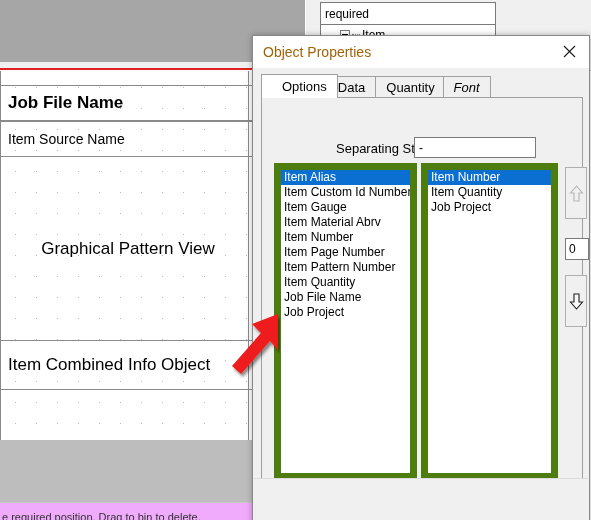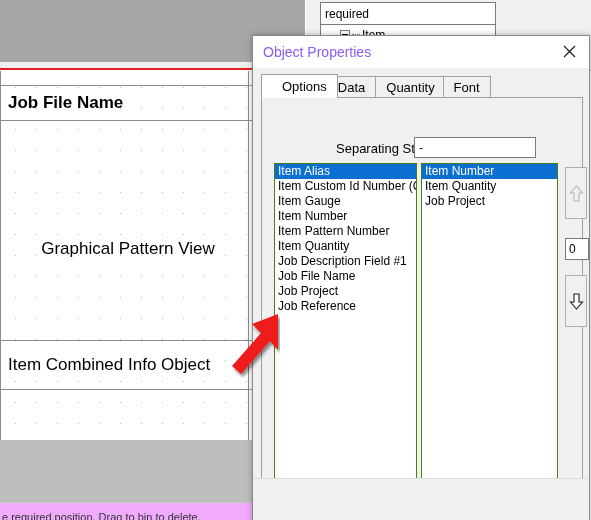--- a/index.html
+++ b/index.html
@@ -54,21 +54,21 @@
   .bg-tree span.tlabel{position:absolute;left:41px;top:3px;font-size:12px;color:#000;}
   .bg-bottomline{position:absolute;left:306px;top:70px;width:285px;height:1px;background:#c0c0c0;}
 
   
   #dialog{
     position:absolute;left:252px;top:35px;width:338px;height:490px;
     background:#f0f0f0;border:1px solid #888888;box-sizing:border-box;
     box-shadow:0 0 6px rgba(0,0,0,.28);
   }
   .dlg-titlebar{position:relative;height:32px;background:#ffffff;}
-  .dlg-title{position:absolute;left:10px;top:8px;font-size:14px;color:#8b5cf6;}
+  .dlg-title{position:absolute;left:10px;top:8px;font-size:14px;color:#a16207;}
   .dlg-close{
     position:absolute;right:0;top:0;width:40px;height:31px;
     display:flex;align-items:center;justify-content:center;cursor:default;
   }
   .dlg-close svg{display:block;}
 
   
   .tabstrip{position:absolute;left:8px;top:38px;width:322px;height:24px;}
   .tab{
     position:absolute;top:2px;height:23px;line-height:22px;
@@ -86,21 +86,21 @@
   .sep-label{position:absolute;left:74px;top:43px;font-size:13px;color:#000;white-space:nowrap;}
   .sep-input{
     position:absolute;left:152px;top:39px;width:122px;height:21px;
     background:#ffffff;border:1px solid #7a7a7a;box-sizing:border-box;
   }
   .sep-input span{position:absolute;left:4px;top:3px;font-size:12px;color:#000;}
 
   
   .listbox{
     position:absolute;top:65px;height:317px;background:#ffffff;
-    border:1px solid #4d7c0f;box-sizing:border-box;overflow:hidden;
+    border:7px solid #4d7c0f;box-sizing:border-box;overflow:hidden;
   }
   #list-available{left:12px;width:143px;}
   #list-selected{left:159px;width:137px;}
   .lb-item{
     height:15px;line-height:15px;font-size:12px;color:#000;
     padding-left:3px;white-space:nowrap;overflow:hidden;
   }
   .lb-item.sel{background:#0a6fd0;color:#ffffff;}
 
   
@@ -144,20 +144,23 @@
 
 <div id="bg-app">
 
   <div class="bg-grey-band"></div>
   <div class="bg-thinline"></div>
   <div class="bg-redline"></div>
 
   <div class="canvas">
     <div class="canvas-row" id="crow0" style="top: 14px; height: 36px;">
       <span class="rtxt" id="crow0t" style="font-size: 17px; font-weight: 700;">Job File Name</span>
+    </div>
+    <div class="canvas-row" id="crow1" style="top: 50px; height: 36px;">
+      <span class="rtxt" id="crow1t" style="font-size: 14px;">Item Source Name</span>
     </div>
     <div class="canvas-row" id="crow2" style="top: 86px; height: 183px; border-top: none; border-bottom: none;">
       <span class="rtxt" id="crow2t" style="font-size: 17px; left: 50%; transform: translate(-50%, -50%);">Graphical Pattern View</span>
     </div>
     <div class="canvas-row" id="crow3" style="top: 269px; height: 50px;">
       <span class="rtxt" id="crow3t" style="font-size: 17px;">Item Combined Info Object</span>
     </div>
   </div>
   <div class="canvas-vline" style="left:0px;height:419px;"></div>
   <div class="canvas-vline" style="left:248px;height:419px;"></div>
@@ -192,41 +195,41 @@
         <line x1="1" y1="1" x2="12" y2="12" stroke="#1a1a1a" stroke-width="1.1"></line>
         <line x1="12" y1="1" x2="1" y2="12" stroke="#1a1a1a" stroke-width="1.1"></line>
       </svg>
     </div>
   </div>
 
   <div class="tabstrip">
     <div class="tab active" id="tab0" style="left: 0px;">Options</div>
     <div class="tab" id="tab1" style="left: 65.8125px;">Data</div>
     <div class="tab" id="tab2" style="left: 114.281px;">Quantity</div>
-    <div class="tab" id="tab3" style="left: 181.531px;">Font</div>
+    <div class="tab" id="tab3" style="left: 181.531px; font-style: italic;">Font</div>
   </div>
 
   <div class="tabpanel">
 
     <div class="sep-label">Separating String</div>
     <div class="sep-input">
       <span>-</span>
     </div>
 
     <div class="listbox" id="list-available">
         <div class="lb-item sel">Item Alias</div>
         <div class="lb-item">Item Custom Id Number (CID</div>
         <div class="lb-item">Item Gauge</div>
+        <div class="lb-item">Item Material Abrv</div>
         <div class="lb-item">Item Number</div>
+        <div class="lb-item">Item Page Number</div>
         <div class="lb-item">Item Pattern Number</div>
         <div class="lb-item">Item Quantity</div>
-        <div class="lb-item">Job Description Field #1</div>
         <div class="lb-item">Job File Name</div>
         <div class="lb-item">Job Project</div>
-        <div class="lb-item">Job Reference</div>
       </div>
     <div class="listbox" id="list-selected">
         <div class="lb-item sel">Item Number</div>
         <div class="lb-item">Item Quantity</div>
         <div class="lb-item">Job Project</div>
       </div>
 
     <div class="ord-btn" id="ord-up">
       <svg width="15" height="19" viewBox="0 0 15 19" aria-hidden="true">
         <polygon points="7.5,2 13.5,9 10,9 10,17 5,17 5,9 1.5,9" fill="#f0f0f0" stroke="#b5b5b5" stroke-width="1.1" stroke-linejoin="miter"></polygon>

